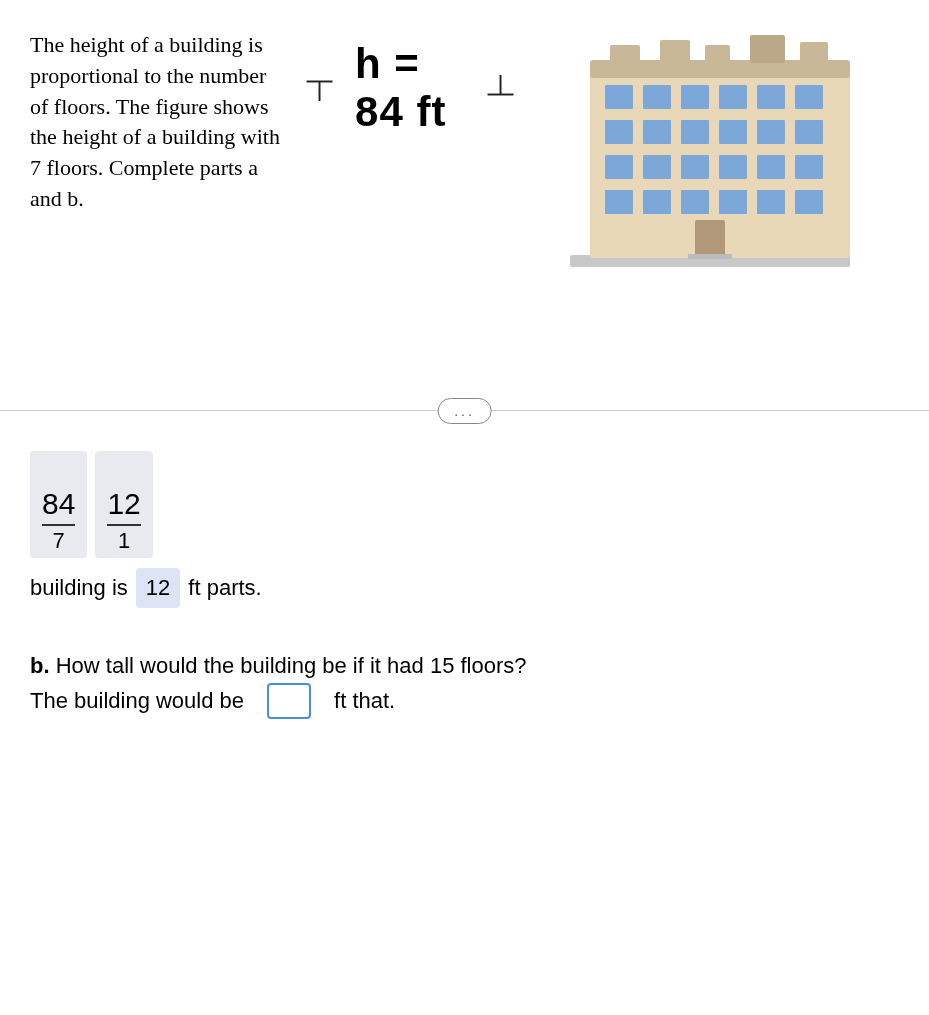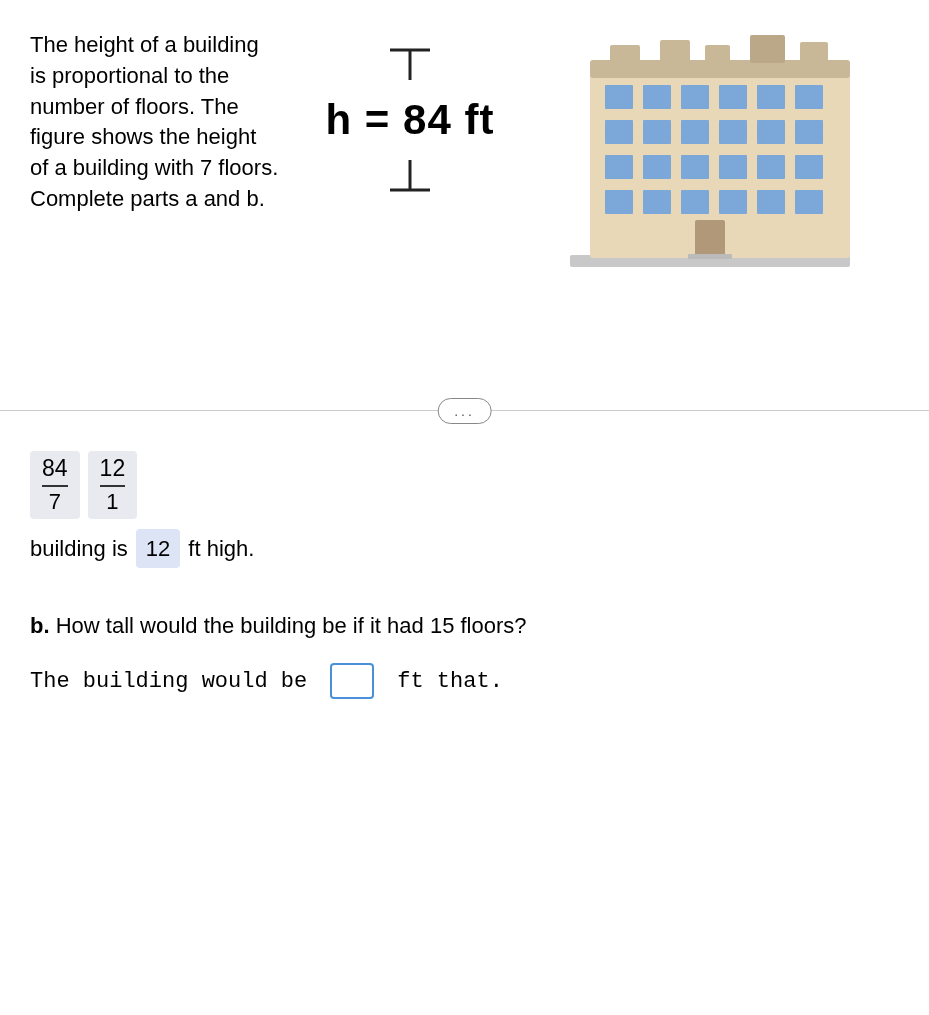--- a/index.html
+++ b/index.html
@@ -17,41 +17,42 @@
       align-items: flex-start;
       padding: 30px 30px 20px 30px;
       gap: 20px;
     }
 
     .problem-text {
       font-size: 22px;
       line-height: 1.4;
       width: 250px;
       flex-shrink: 0;
+      font-family: Liberation Serif, serif;
     }
 
     .diagram-area {
       display: flex;
       flex-direction: column;
       align-items: center;
       justify-content: flex-start;
       padding-top: 10px;
       width: 220px;
       flex-shrink: 0;
     }
 
     .height-label {
       font-size: 42px;
       font-weight: bold;
       letter-spacing: 1px;
     }
 
     .bracket-container {
       display: flex;
-      flex-direction: column;
+      flex-direction: row;
       align-items: center;
       gap: 16px;
     }
 
     .building-img {
       width: 340px;
       height: 260px;
       flex-shrink: 0;
       margin-top: -10px;
     }
@@ -103,22 +104,23 @@
       display: inline-flex;
       flex-direction: column;
       align-items: center;
       background: #e8eaf0;
       border-radius: 4px;
       padding: 4px 12px;
       min-width: 44px;
     }
 
     .fraction-num {
-      font-size: 23px;
+      font-size: 30px;
       line-height: 1.2;
+      margin-top: 31px;
     }
 
     .fraction-line {
       width: 100%;
       height: 2px;
       background: #333;
       margin: 2px 0;
     }
 
     .fraction-den {
@@ -150,29 +152,27 @@
       background: #fff;
     }
 
     .part-b {
       margin-top: 40px;
       font-size: 22px;
       line-height: 1.6;
     }
 
     .part-b-question {
-      margin-bottom: 20px;
     }
 
     .part-b-answer {
       display: flex;
       align-items: center;
       gap: 23px;
       flex-wrap: wrap;
-      font-family: Liberation Mono, monospace;
     }
 
     .spacer-section {
       height: 80px;
     }
   </style>
 </head>
 <body>
 
 <div class="top-section">
@@ -262,21 +262,21 @@
     <div class="fraction">
       <span class="fraction-num">12</span>
       <div class="fraction-line"></div>
       <span class="fraction-den">1</span>
     </div>
   </div>
 
   <div class="fraction-row">
     <span>building is</span>
     <div class="inline-box">12</div>
-    <span>ft high.</span>
+    <span>ft parts.</span>
   </div>
 
   <div class="part-b">
     <div class="part-b-question">
       <strong>b.</strong>
       <span>How tall would the building be if it had 15 floors?</span>
     </div>
     <div class="part-b-answer">
       <span>The building would be</span>
       <div class="answer-box"></div>

